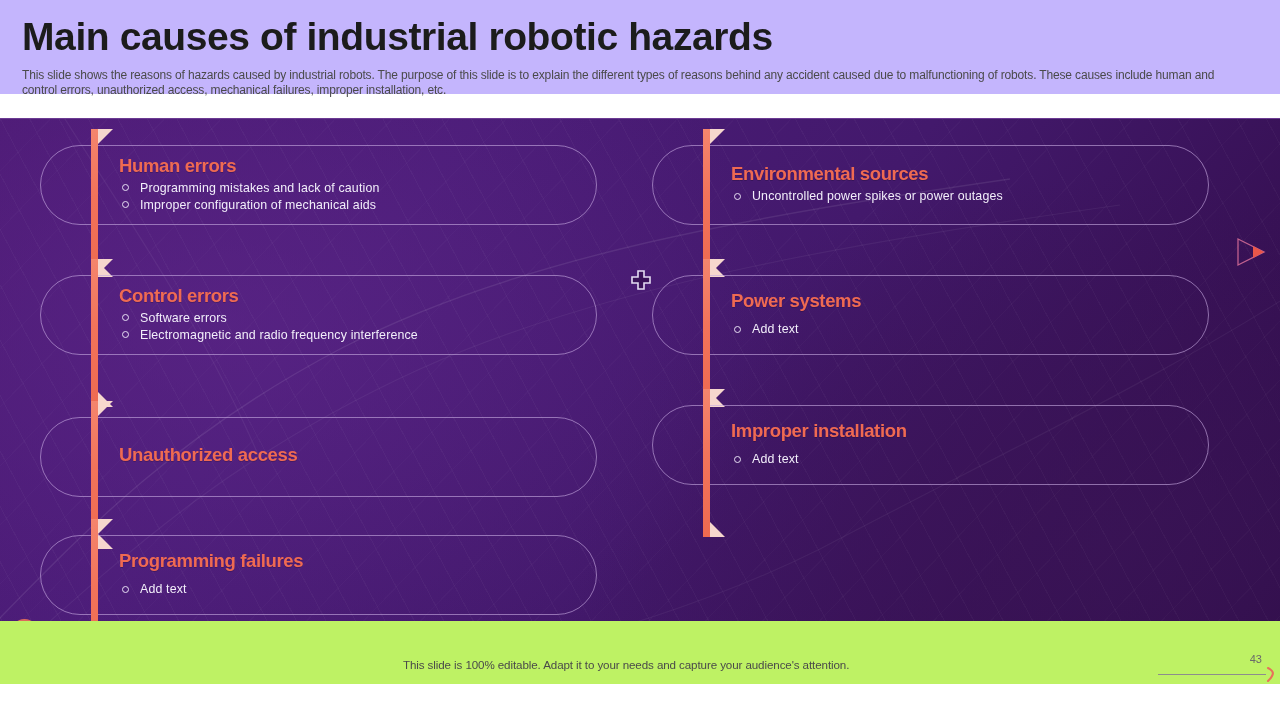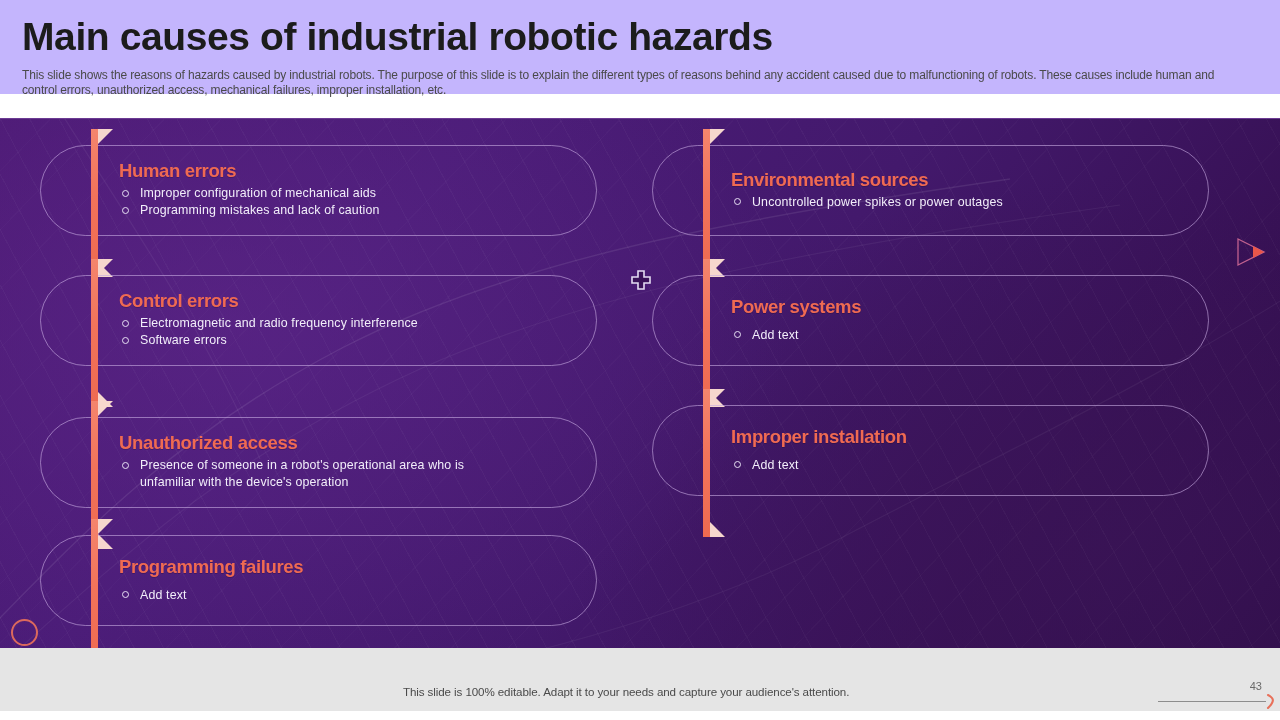--- a/index.html
+++ b/index.html
@@ -75,21 +75,21 @@
   }
 
   .swoosh {
     position: absolute;
     pointer-events: none;
   }
 
   
   .card {
     position: absolute;
-    height: 91px;
+    height: 80px;
     border: 1px solid rgba(198,170,224,0.62);
     border-radius: 57px;
     background: transparent;
   }
 
   .card.col-left  { left: 40px;  width: 557px; }
   .card.col-right { left: 652px; width: 557px; }
 
   .accent {
     position: absolute;
@@ -188,24 +188,24 @@
     position: absolute;
     left: 630px;
     top: 269px;
     width: 22px;
     height: 22px;
   }
 
   
   .footer {
     position: absolute;
-    left: 0; top: 648px;
+    left: 0; top: 621px;
     width: 1280px;
     height: 63px;
-    background: #e5e5e5;
+    background: #bef264;
   }
 
   .footer-note {
     position: absolute;
     left: 403px;
     top: 37px;
     font-size: 11.6px;
     color: #4a4a4a;
     letter-spacing: -0.1px;
     white-space: nowrap;
@@ -258,63 +258,57 @@
     <div class="card col-left" style="top: 26px;">
       <div class="accent">
         <span class="accent-tip-top"></span>
         <span class="accent-tip-bot"></span>
       </div>
       <div class="card-body">
         <div class="card-heading">Human errors</div>
         <ul class="bullets">
           <li class="bullet">
             <span class="marker"></span>
+            <span>Programming mistakes and lack of caution</span>
+          </li>
+          <li class="bullet">
+            <span class="marker"></span>
             <span>Improper  configuration  of mechanical  aids</span>
           </li>
-          <li class="bullet">
-            <span class="marker"></span>
-            <span>Programming mistakes and lack of caution</span>
-          </li>
         </ul>
       </div>
     </div>
 
     <div class="card col-left" style="top: 156px;">
       <div class="accent">
         <span class="accent-tip-top"></span>
         <span class="accent-tip-bot"></span>
       </div>
       <div class="card-body">
         <div class="card-heading">Control errors</div>
         <ul class="bullets">
           <li class="bullet">
             <span class="marker"></span>
+            <span>Software  errors</span>
+          </li>
+          <li class="bullet">
+            <span class="marker"></span>
             <span>Electromagnetic  and radio  frequency  interference</span>
           </li>
-          <li class="bullet">
-            <span class="marker"></span>
-            <span>Software  errors</span>
-          </li>
         </ul>
       </div>
     </div>
 
     <div class="card col-left" style="top: 298px;">
       <div class="accent">
         <span class="accent-tip-top"></span>
         <span class="accent-tip-bot"></span>
       </div>
       <div class="card-body">
         <div class="card-heading">Unauthorized access</div>
-        <ul class="bullets">
-          <li class="bullet" style="max-width:375px;">
-            <span class="marker"></span>
-            <span>Presence  of someone  in a robot's operational  area who is unfamiliar  with the device's  operation</span>
-          </li>
-        </ul>
       </div>
     </div>
 
     <div class="card col-left" style="top: 416px;">
       <div class="accent">
         <span class="accent-tip-top"></span>
         <span class="accent-tip-bot"></span>
       </div>
       <div class="card-body">
         <div class="card-heading spaced">Programming failures</div>

